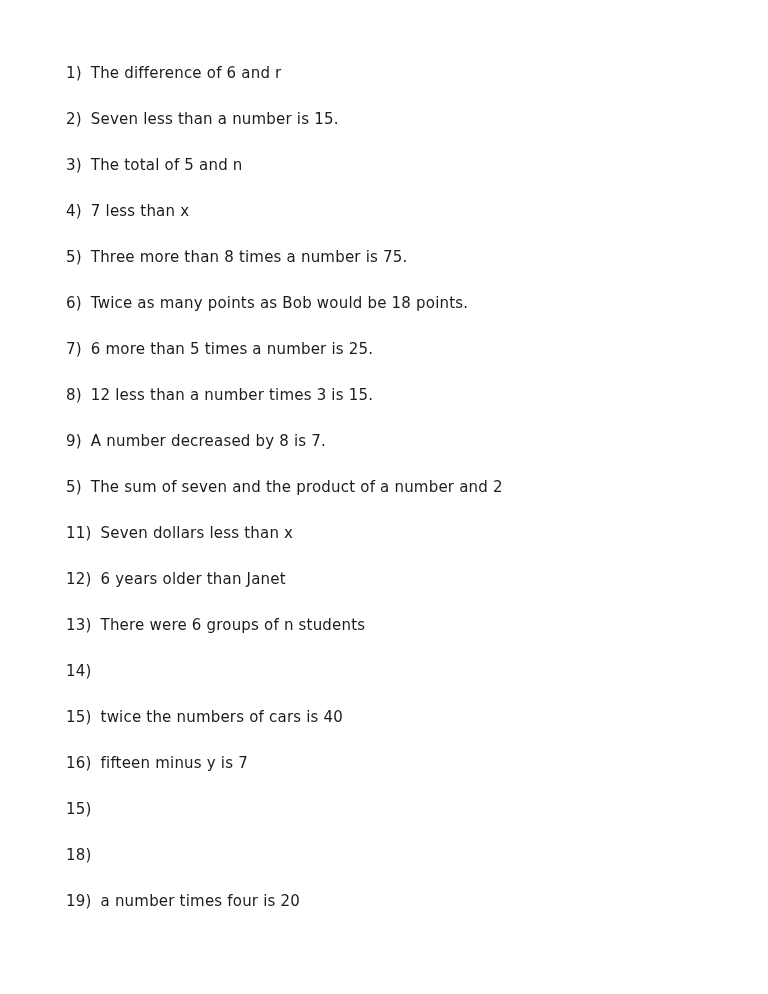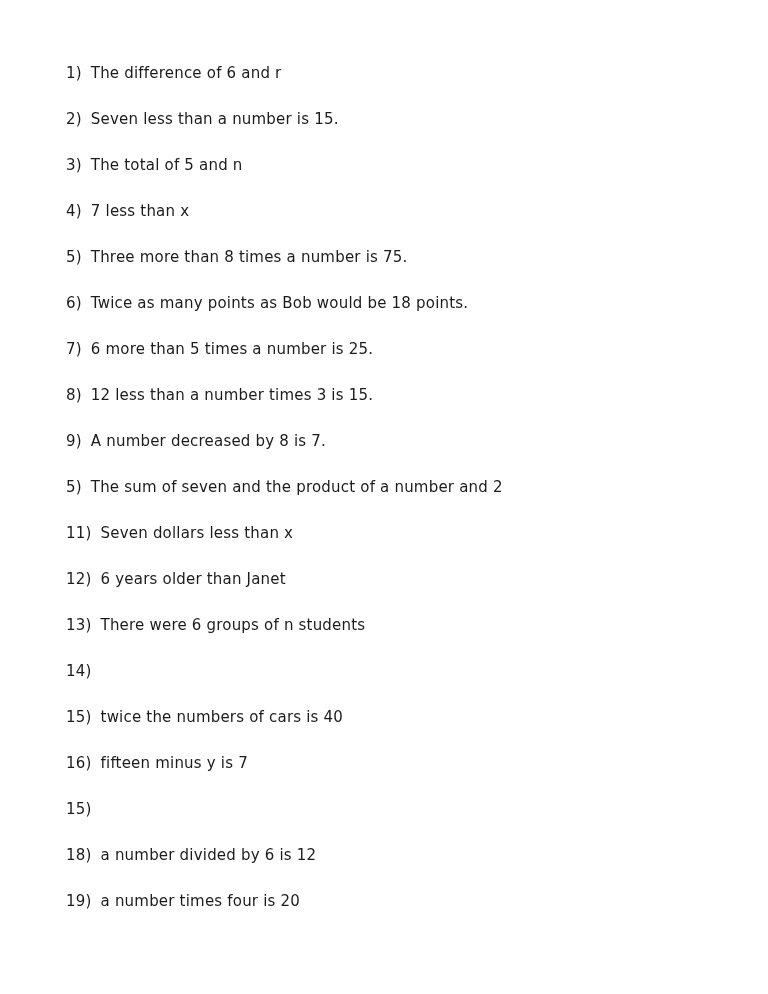--- a/index.html
+++ b/index.html
@@ -126,21 +126,20 @@
       <span class="num">16)</span>
       <span class="text">fifteen minus y is 7</span>
     </div>
 
     <div class="item">
       <span class="num">15)</span>
     </div>
 
     <div class="item">
       <span class="num">18)</span>
-      <span class="text">a number divided by 6 is 12</span>
     </div>
 
     <div class="item">
       <span class="num">19)</span>
       <span class="text">a number times four is 20</span>
     </div>
 
   </div>
 </div>
 

